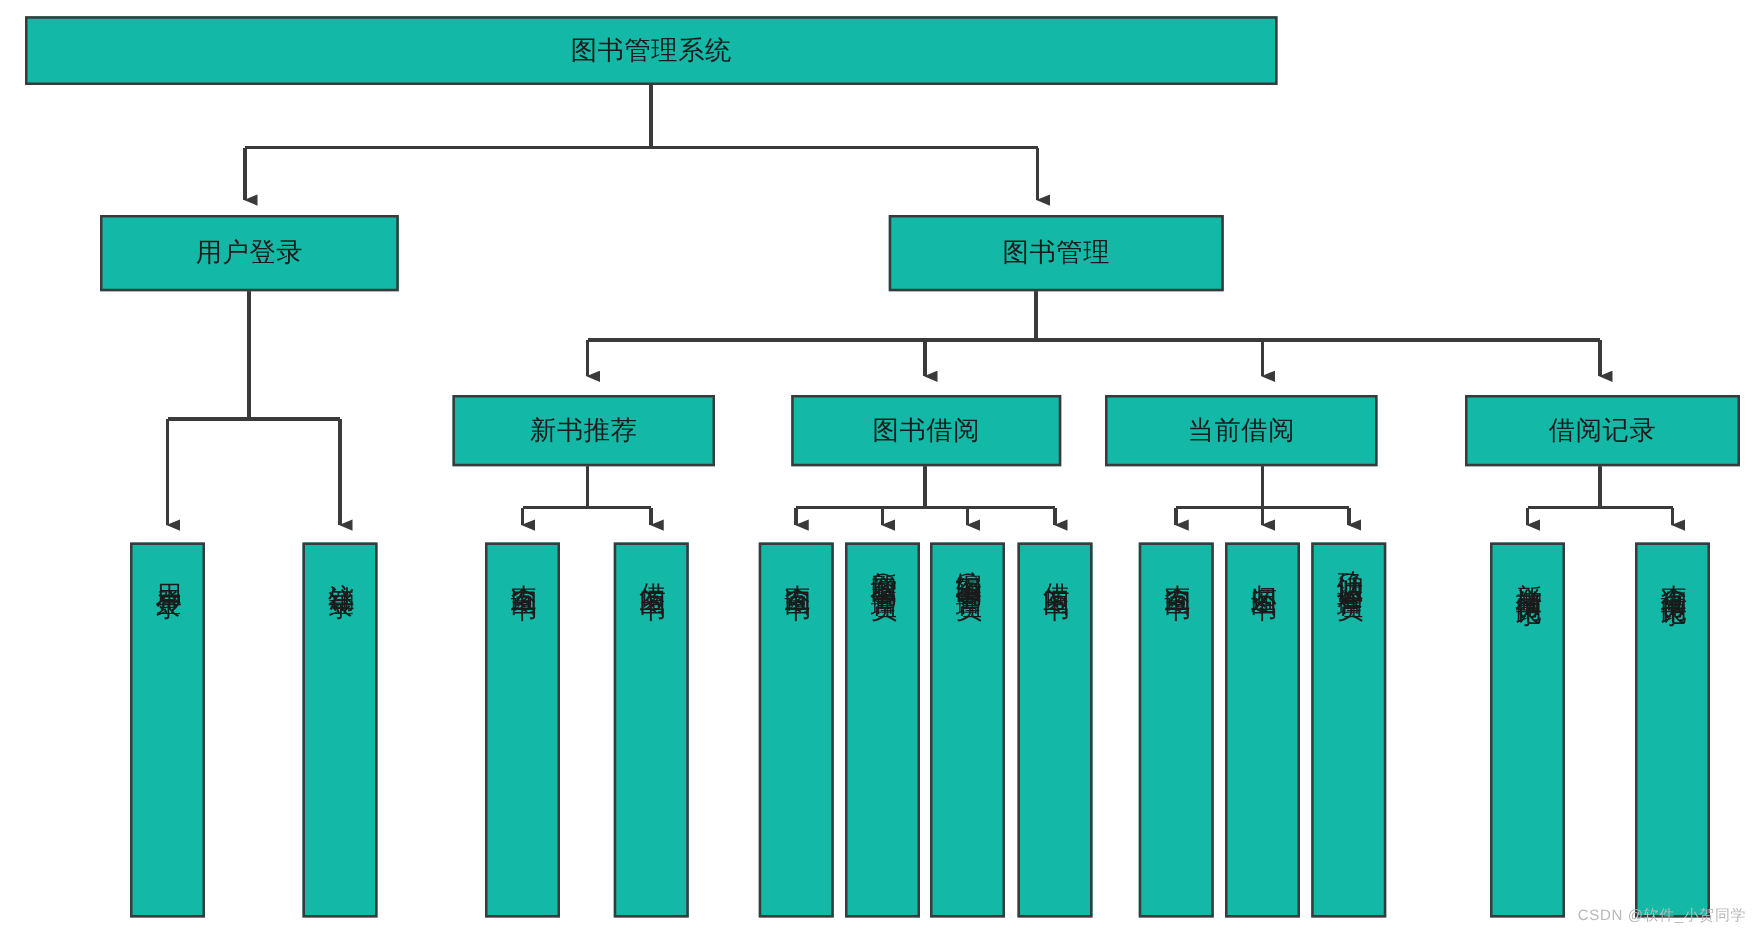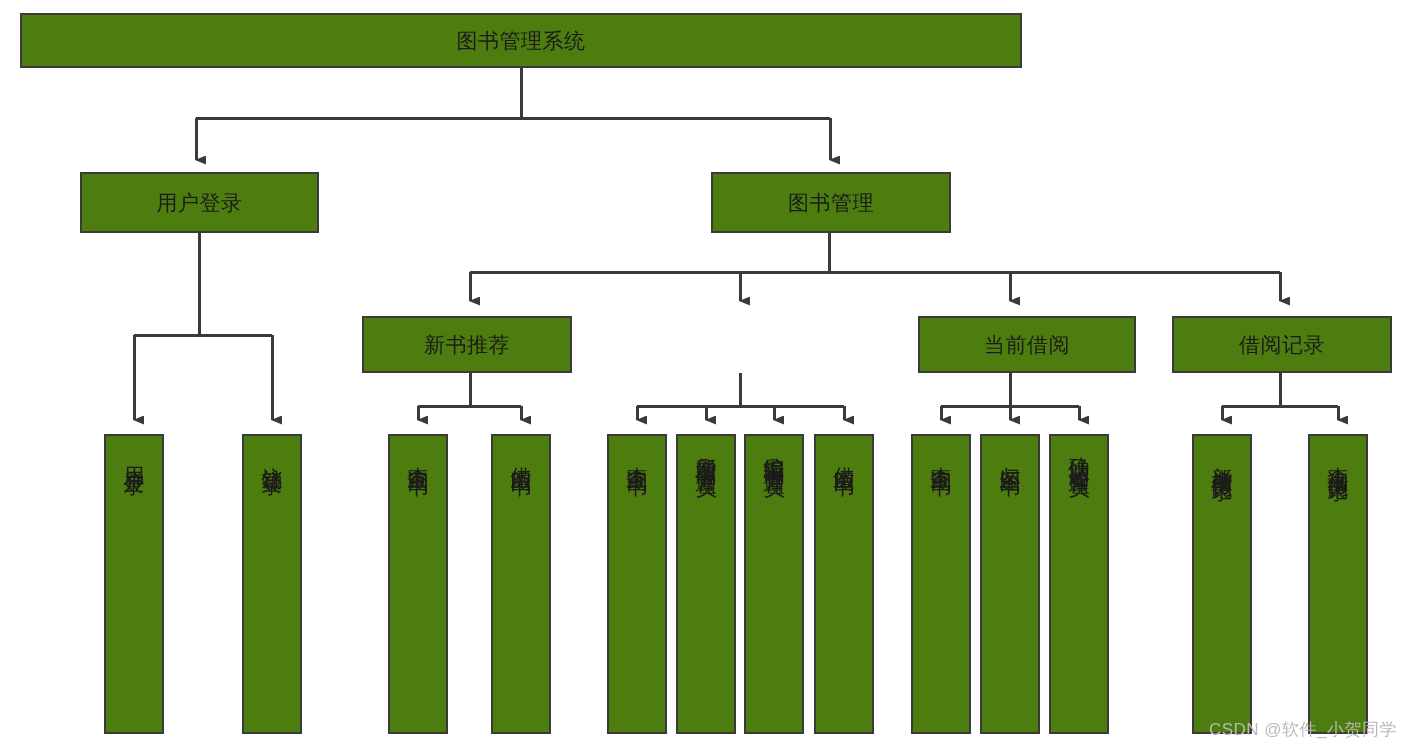--- a/index.html
+++ b/index.html
@@ -23,21 +23,21 @@
     position: absolute;
     left: 0;
     top: 0;
     width: 1405px;
     height: 747px;
   }
   .node {
     position: absolute;
     box-sizing: border-box;
     border: 2px solid #3a3a3a;
-    background: #4d7c0f;
+    background: #14b8a6;
     display: flex;
     align-items: center;
     justify-content: center;
     color: #1b1b1b;
     z-index: 3;
   }
   .node-label {
     display: block;
     white-space: pre;
     letter-spacing: 0.5px;
@@ -58,21 +58,21 @@
     letter-spacing: 3px;
     white-space: pre;
   }
   .node.vertical.tall-text {
     padding-top: 4px;
   }
   #watermark {
     position: absolute;
     right: 8px;
     bottom: 6px;
-    font-size: 17px;
+    font-size: 12px;
     color: #b9b9b9;
     letter-spacing: 0.5px;
     z-index: 6;
     pointer-events: none;
     white-space: pre;
   }
 </style>
 </head>
 <body>
 
@@ -129,30 +129,33 @@
   </svg>
 
   <div class="node horizontal" style="left:20px; top:13px; width:1002px; height:55px;">
     <span class="node-label">图书管理系统</span>
   </div>
 
   <div class="node horizontal" style="left:80px; top:172px; width:239px; height:61px;">
     <span class="node-label">用户登录</span>
   </div>
 
-  <div class="node horizontal" style="left:711px; top:172px; width:240px; height:61px;">
+  <div class="node horizontal" style="left:711px; top:172px; width:268px; height:61px;">
     <span class="node-label">图书管理</span>
   </div>
 
   <div class="node horizontal" style="left:362px; top:316px; width:210px; height:57px;">
     <span class="node-label">新书推荐</span>
   </div>
 
-
-  <div class="node horizontal" style="left:918px; top:316px; width:218px; height:57px;">
+  <div class="node horizontal" style="left:633px; top:316px; width:216px; height:57px;">
+    <span class="node-label">图书借阅</span>
+  </div>
+
+  <div class="node horizontal" style="left:884px; top:316px; width:218px; height:57px;">
     <span class="node-label">当前借阅</span>
   </div>
 
   <div class="node horizontal" style="left:1172px; top:316px; width:220px; height:57px;">
     <span class="node-label">借阅记录</span>
   </div>
 
   <div class="node vertical" style="left:104px; top:434px; width:60px; height:300px;">
     <span class="node-label">用户登录</span>
   </div>

